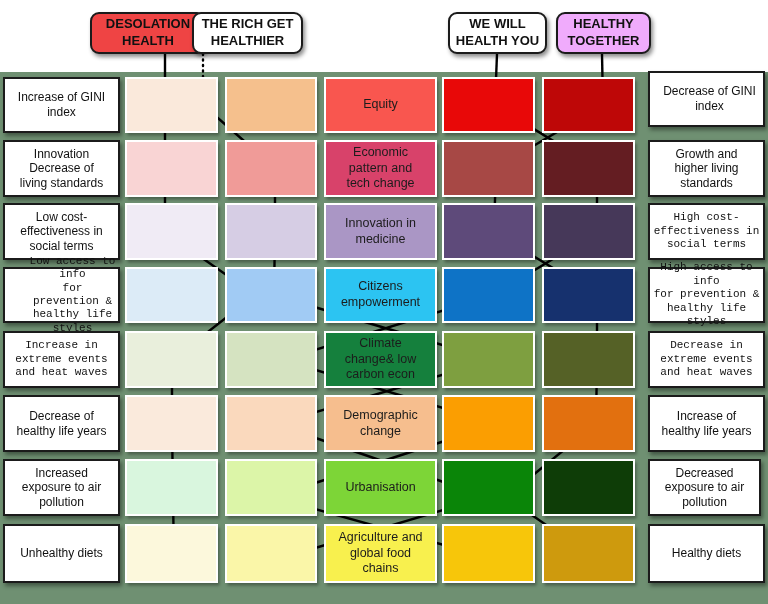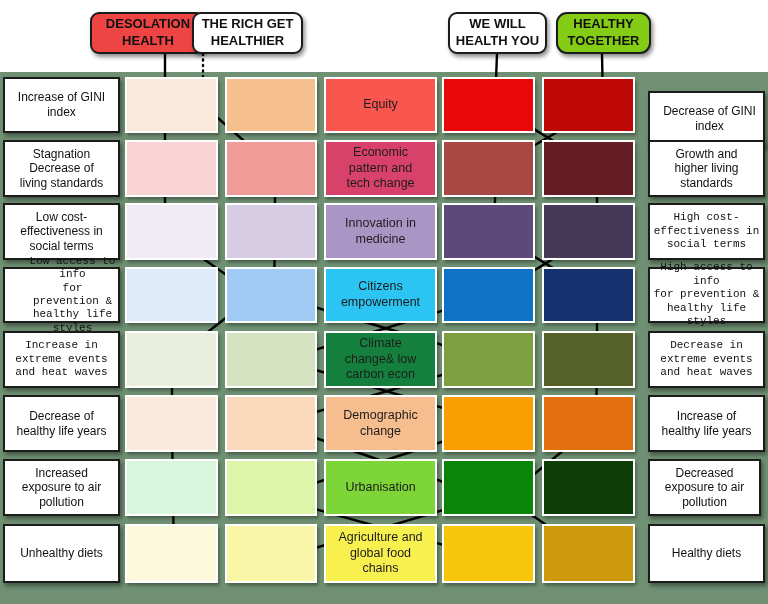--- a/index.html
+++ b/index.html
@@ -67,32 +67,32 @@
       <path d="M586,424 L596,416.5 L606,424 L596,431.5 Z" fill="#000000"></path>
       <path d="M496,497 L506,489.5 L516,497 L506,504.5 Z" fill="#000000"></path>
       <path d="M585,559 L595,551.5 L605,559 L595,566.5 Z" fill="#000000"></path>
     </svg>
 <div class="topbox" style="left: 90px; top: 12px; width: 116px; height: 42px; background: #ef4444;">DESOLATION
 HEALTH</div>
     <div class="topbox" style="left: 192px; top: 12px; width: 111px; height: 42px; background: rgb(255, 255, 255);">THE RICH GET
 HEALTHIER</div>
     <div class="topbox" style="left: 448px; top: 12px; width: 99px; height: 42px; background: rgb(255, 255, 255);">WE WILL
 HEALTH YOU</div>
-    <div class="topbox" style="left: 556px; top: 12px; width: 95px; height: 42px; background: #84cc16; border-radius: 11px;">HEALTHY
+    <div class="topbox" style="left: 556px; top: 12px; width: 95px; height: 42px; background: #f0abfc;">HEALTHY
 TOGETHER</div>
     <div class="sidebox" style="left: 3px; top: 77px; width: 117px; height: 56px;">Increase of GINI
 index</div>
-    <div class="sidebox" style="left: 648px; top: 91px; width: 117px; height: 56px; padding-left: 8px;">Decrease of GINI
+    <div class="sidebox" style="left: 648px; top: 71px; width: 117px; height: 56px; padding-left: 8px;">Decrease of GINI
 index</div>
     <div class="cell" style="left: 125px; top: 77px; width: 93px; height: 56px; background: rgb(250, 233, 219);"></div>
     <div class="cell" style="left: 225px; top: 77px; width: 92px; height: 56px; background: rgb(245, 192, 141);"></div>
     <div class="cell" style="left: 324px; top: 77px; width: 113px; height: 56px; background: rgb(249, 86, 79);">Equity</div>
     <div class="cell" style="left: 442px; top: 77px; width: 93px; height: 56px; background: rgb(232, 8, 8);"></div>
     <div class="cell" style="left: 542px; top: 77px; width: 93px; height: 56px; background: rgb(190, 7, 7);"></div>
-    <div class="sidebox" style="left: 3px; top: 140px; width: 117px; height: 57px;">Stagnation
+    <div class="sidebox" style="left: 3px; top: 140px; width: 117px; height: 57px;">Innovation
 Decrease of
 living standards</div>
     <div class="sidebox" style="left: 648px; top: 140px; width: 117px; height: 57px;">Growth and
 higher living
 standards</div>
     <div class="cell" style="left: 125px; top: 140px; width: 93px; height: 57px; background: rgb(249, 212, 212);"></div>
     <div class="cell" style="left: 225px; top: 140px; width: 92px; height: 57px; background: rgb(240, 155, 152);"></div>
     <div class="cell" style="left: 324px; top: 140px; width: 113px; height: 57px; background: rgb(216, 66, 106);">Economic
 pattern and
 tech change</div>

